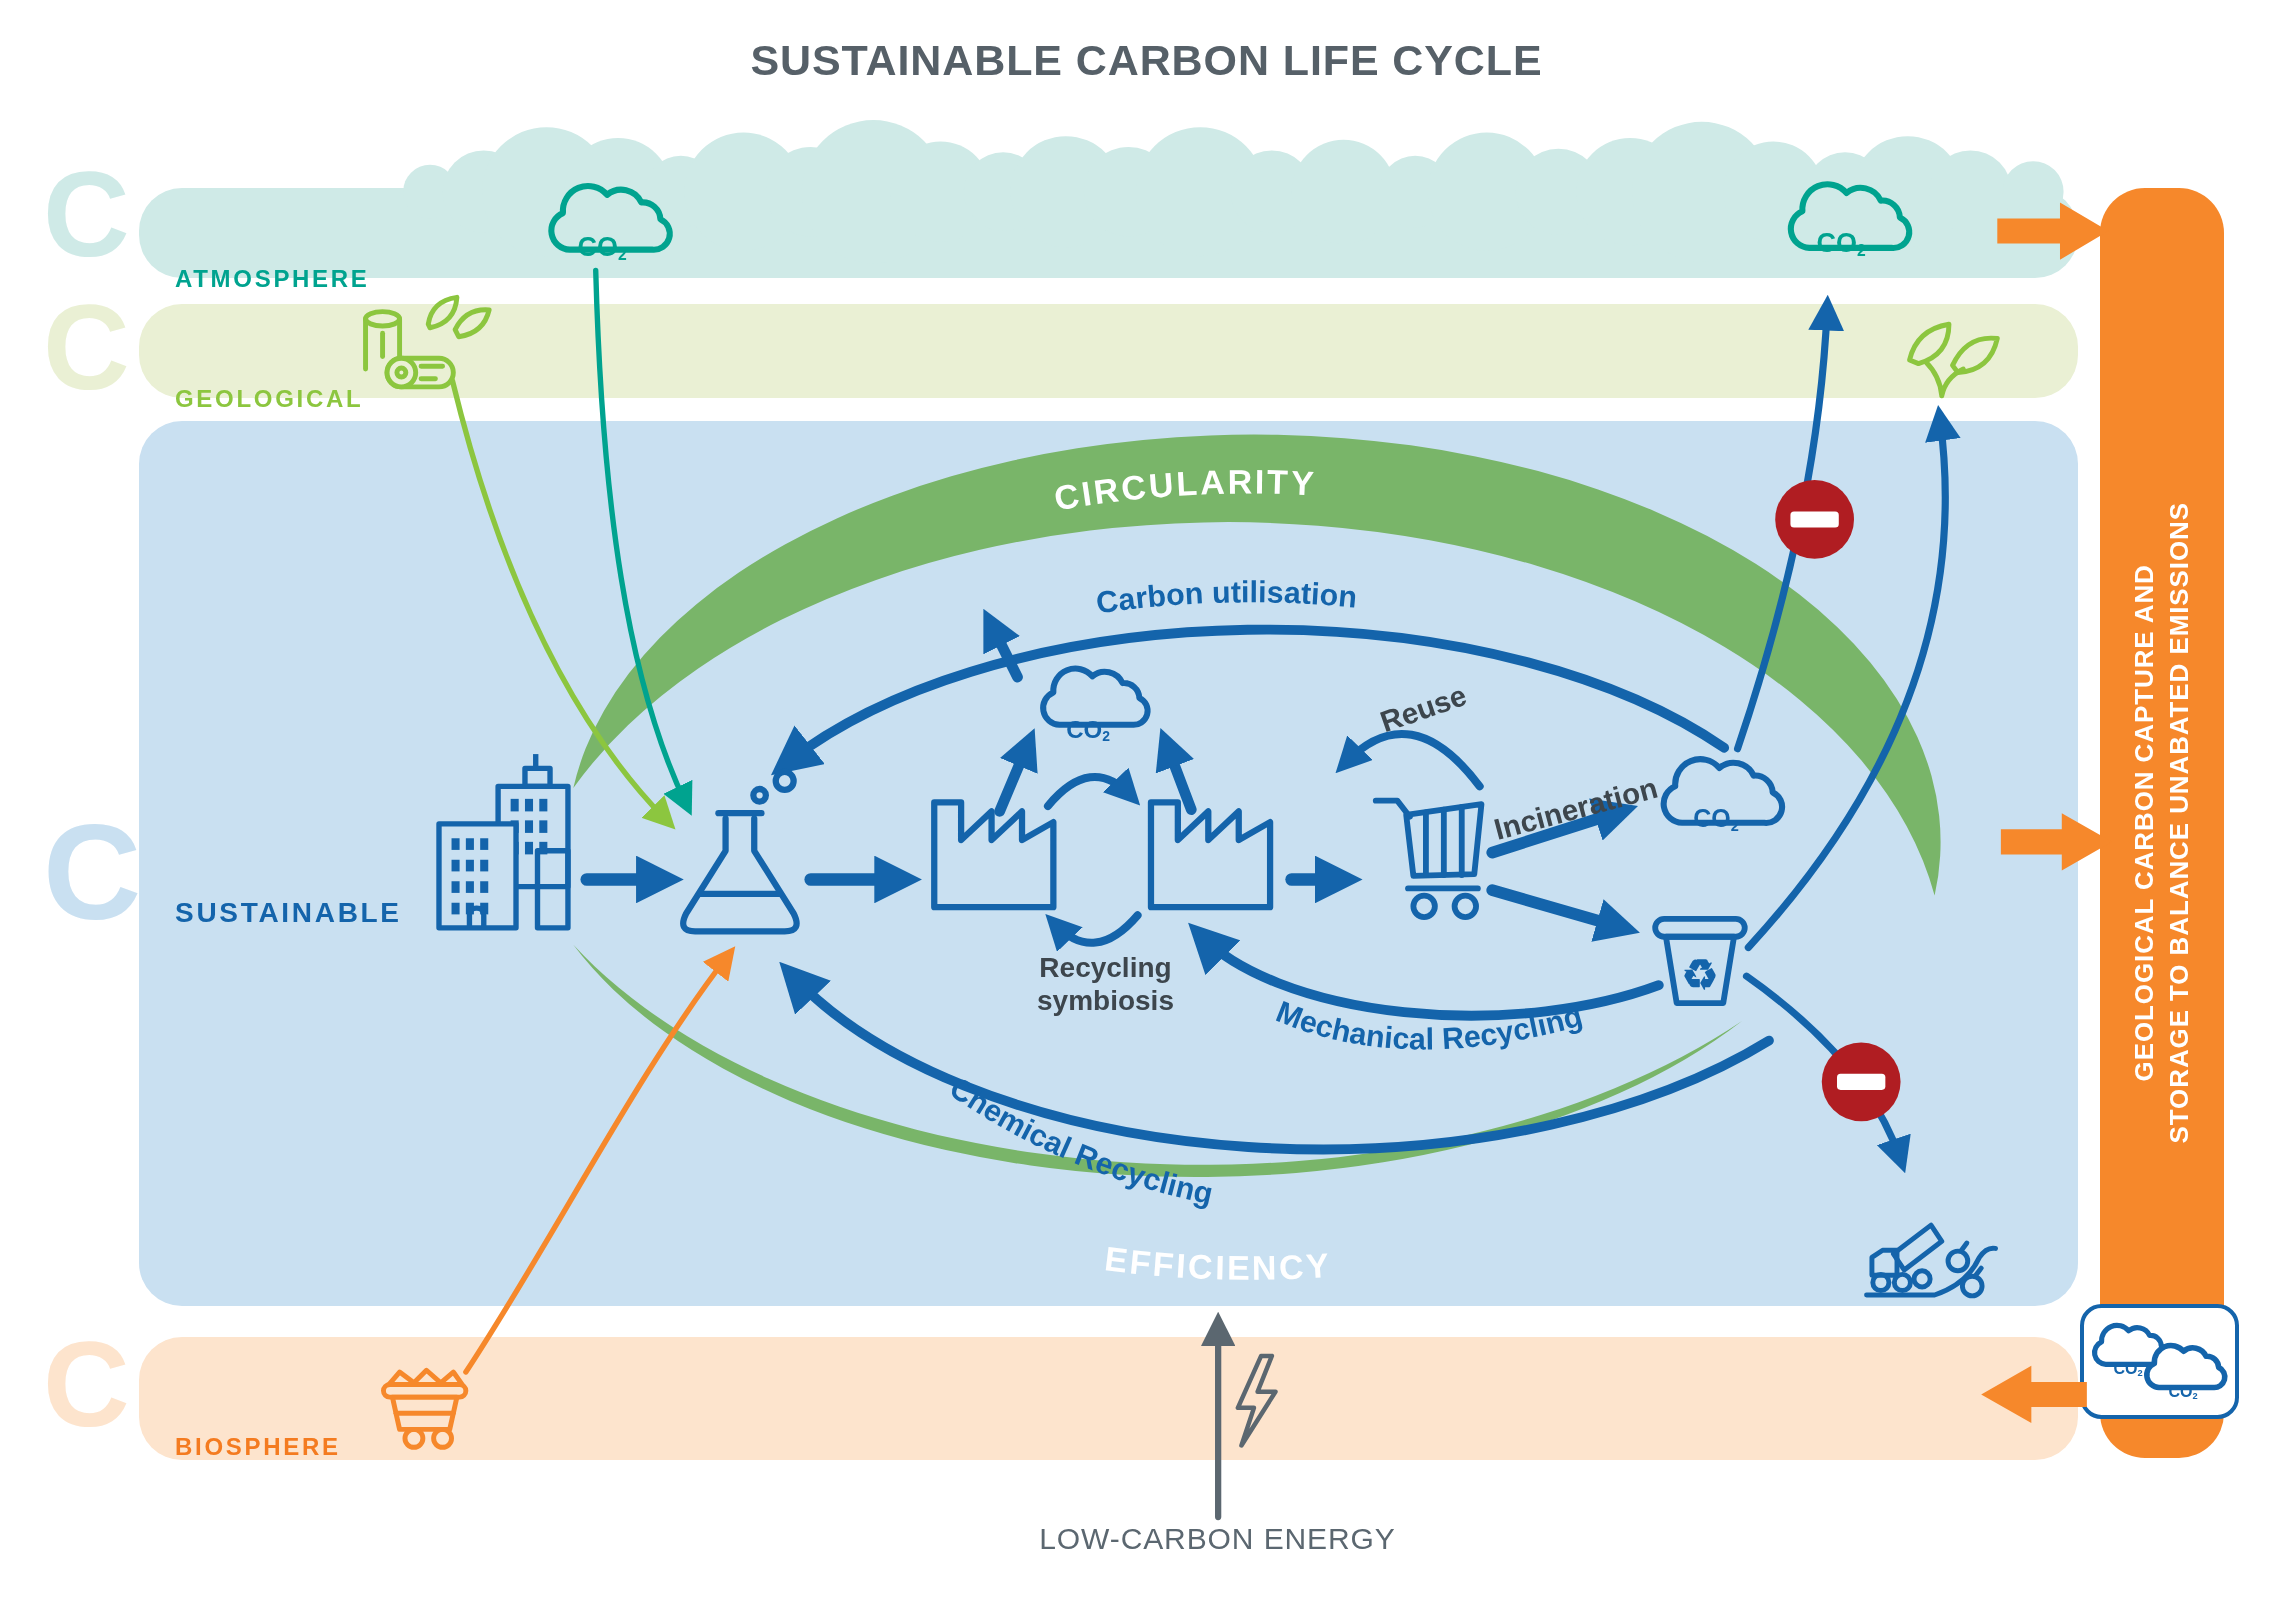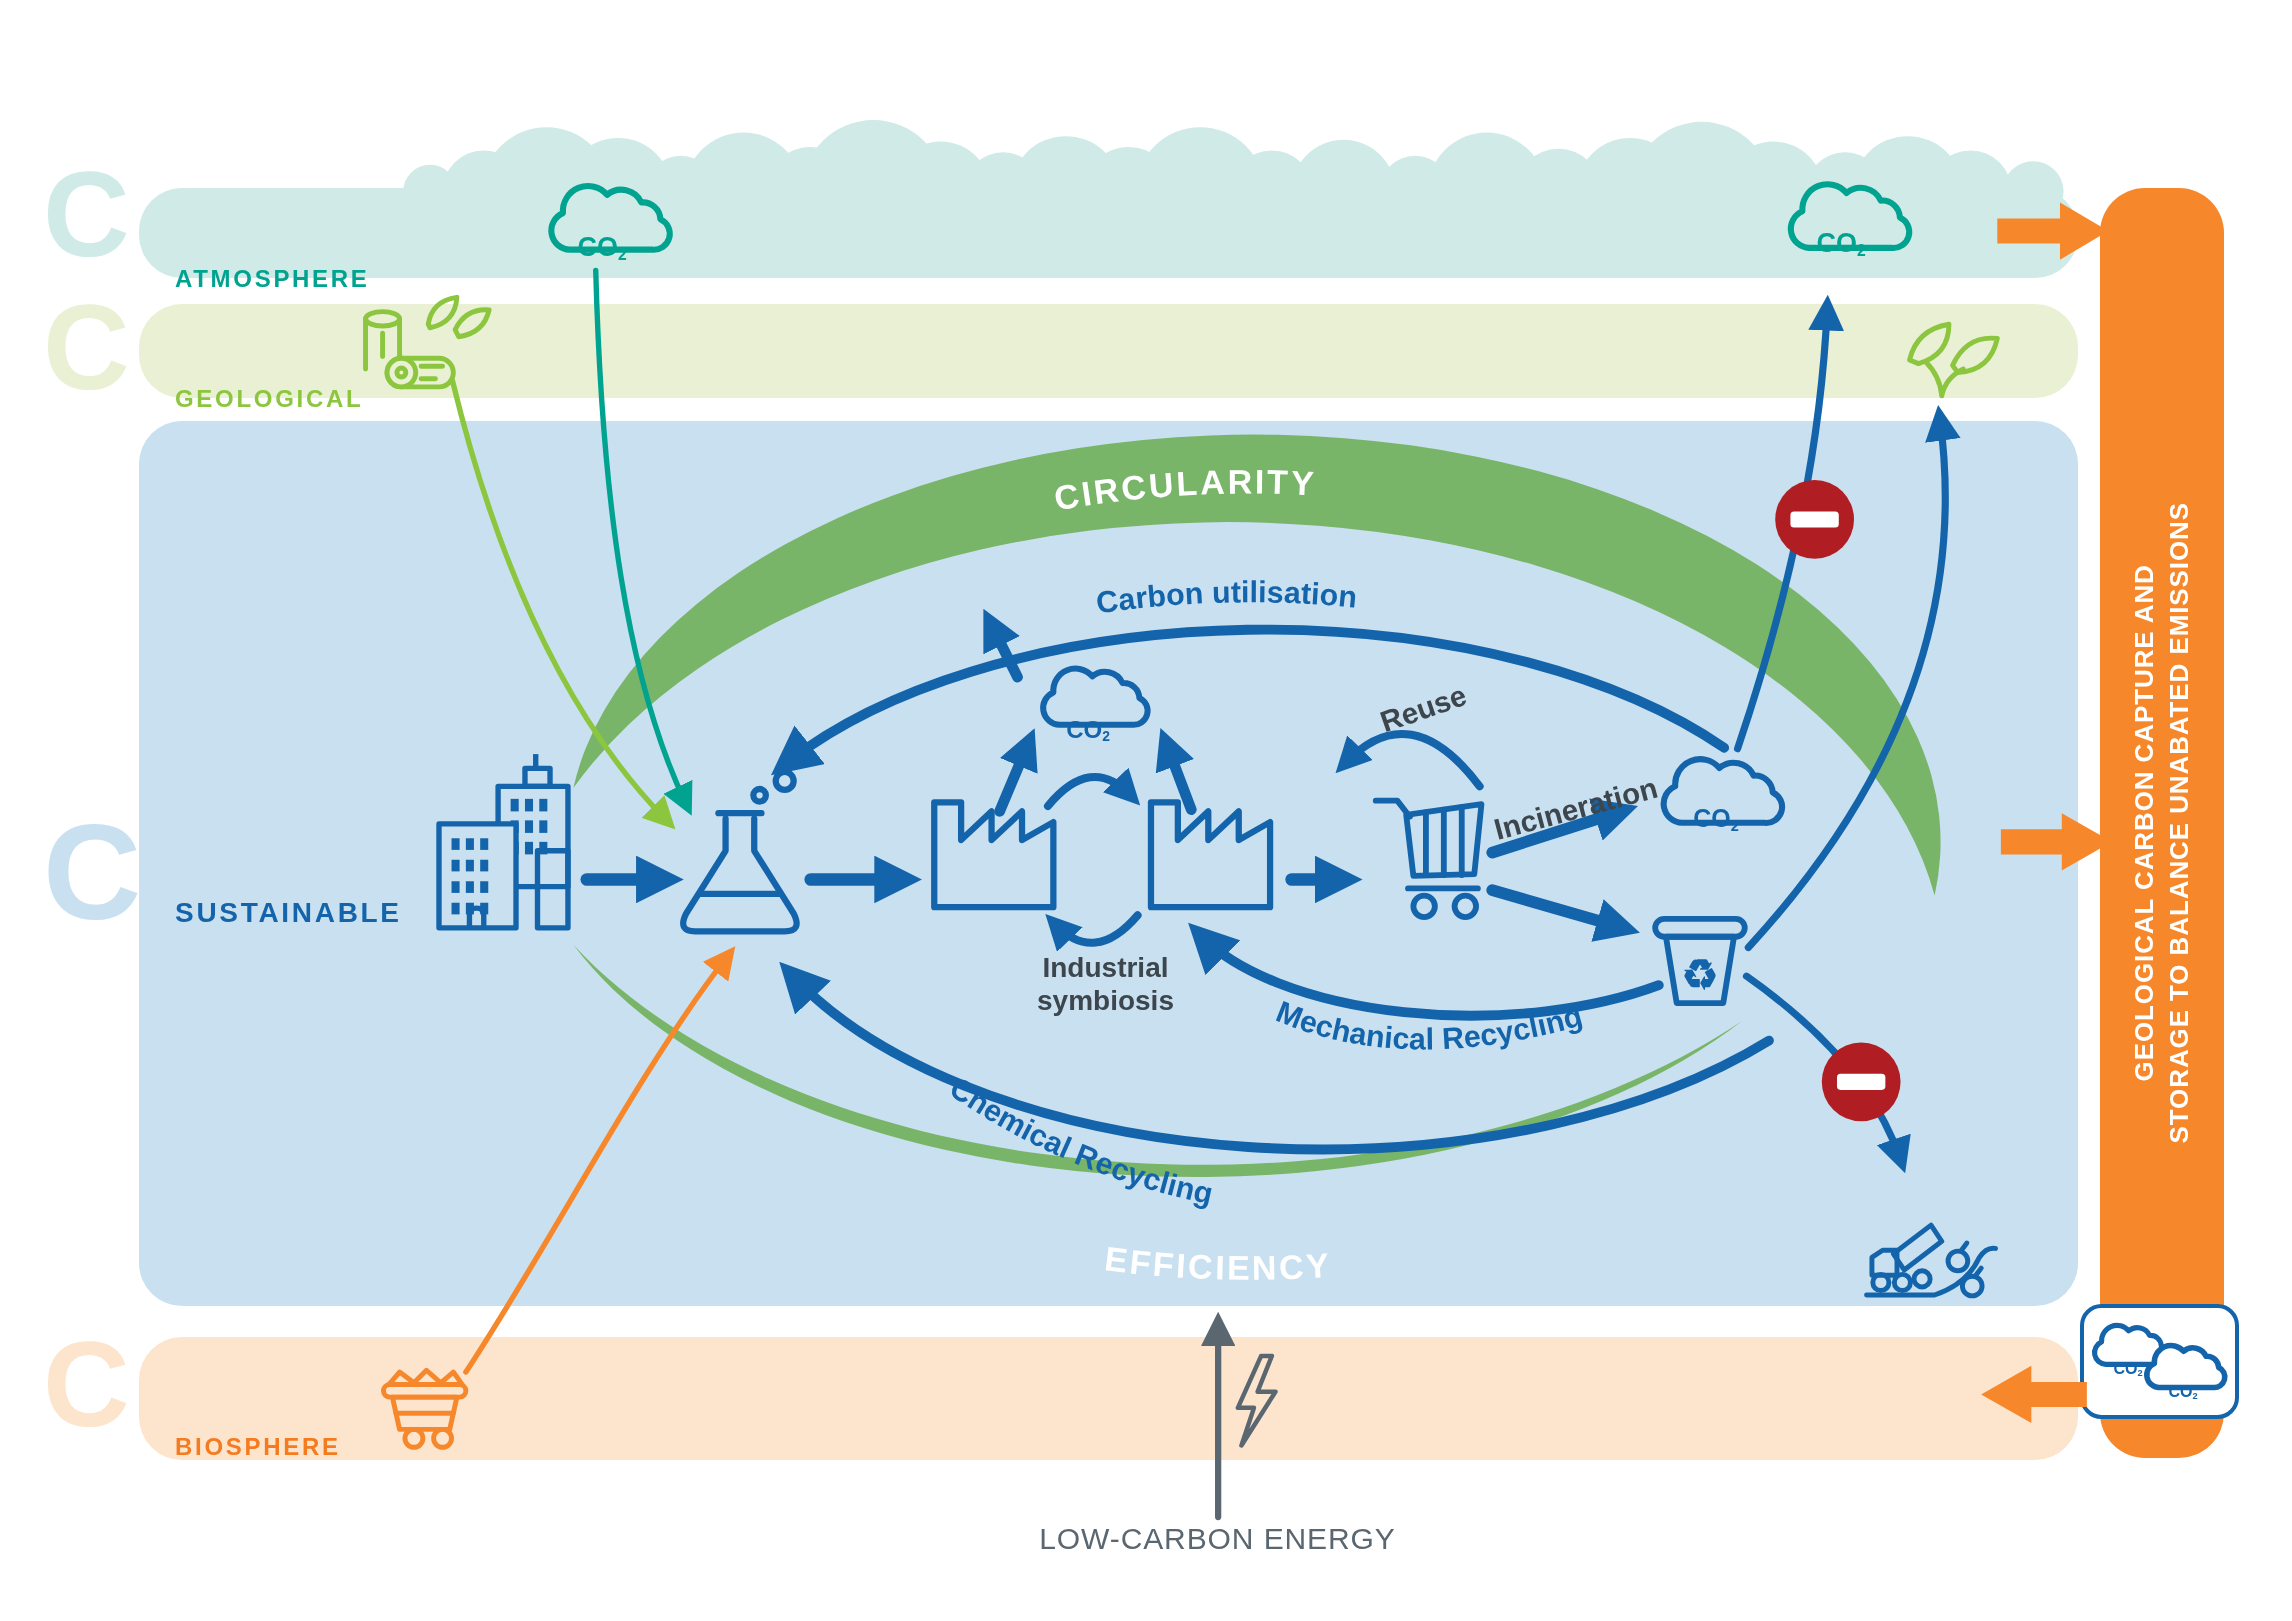--- a/index.html
+++ b/index.html
@@ -292,41 +292,42 @@
     <text class="arcWhite"><textPath href="#p-circ" startOffset="46%" text-anchor="middle">CIRCULARITY</textPath></text>
     <text class="arcWhite"><textPath href="#p-eff" startOffset="48%" text-anchor="middle">EFFICIENCY</textPath></text>
     <text class="arcBlue"><textPath href="#p-cu" startOffset="47%" text-anchor="middle">Carbon utilisation</textPath></text>
     <text class="arcBlue"><textPath href="#p-chem" startOffset="2%">Chemical Recycling</textPath></text>
     <text class="arcBlue"><textPath href="#p-mech" startOffset="2%">Mechanical Recycling</textPath></text>
     <text class="lblGray" transform="translate(1546 818) rotate(-19)">Reuse</text>
     <text class="lblGray" transform="translate(1672 938) rotate(-15)">Incineration</text>
   </svg>
 
   <div class="txt-layer">
+    <div class="title">SUSTAINABLE CARBON LIFE CYCLE</div>
 
     <div class="band-label" style="top:217px;color:#00a38f;">ATMOSPHERE</div>
     <div class="band-label" style="top:337px;color:#8cc63f;">GEOLOGICAL</div>
     <div class="band-label" style="top:849px;color:#1464ab;font-size:28px;">SUSTAINABLE</div>
     <div class="band-label" style="top:1385px;color:#f47b20;">BIOSPHERE</div>
 
     <div class="co2" style="left:602px;top:224px;color:#00a38f;font-size:27px;">
       <span>CO</span><span class="sub">2</span></div>
     <div class="co2" style="left:1841px;top:220px;color:#00a38f;font-size:27px;">
       <span>CO</span><span class="sub">2</span></div>
     <div class="co2" style="left:1088px;top:706px;color:#1464ab;font-size:24px;">
       <span>CO</span><span class="sub">2</span></div>
     <div class="co2" style="left:1716px;top:795px;color:#1464ab;font-size:25px;">
       <span>CO</span><span class="sub">2</span></div>
     <div class="co2" style="left:2128px;top:1345px;color:#1464ab;font-size:16px;">
       <span>CO</span><span class="sub">2</span></div>
     <div class="co2" style="left:2183px;top:1368px;color:#1464ab;font-size:16px;">
       <span>CO</span><span class="sub">2</span></div>
 
     <div class="ind-sym">
-      <div>Industrial</div>
+      <div>Recycling</div>
       <div>symbiosis</div>
     </div>
 
     <div class="right-bar-text">
       <div class="vert">
         <span>GEOLOGICAL CARBON CAPTURE AND</span>
         <span>STORAGE TO BALANCE UNABATED EMISSIONS</span>
       </div>
     </div>
 

